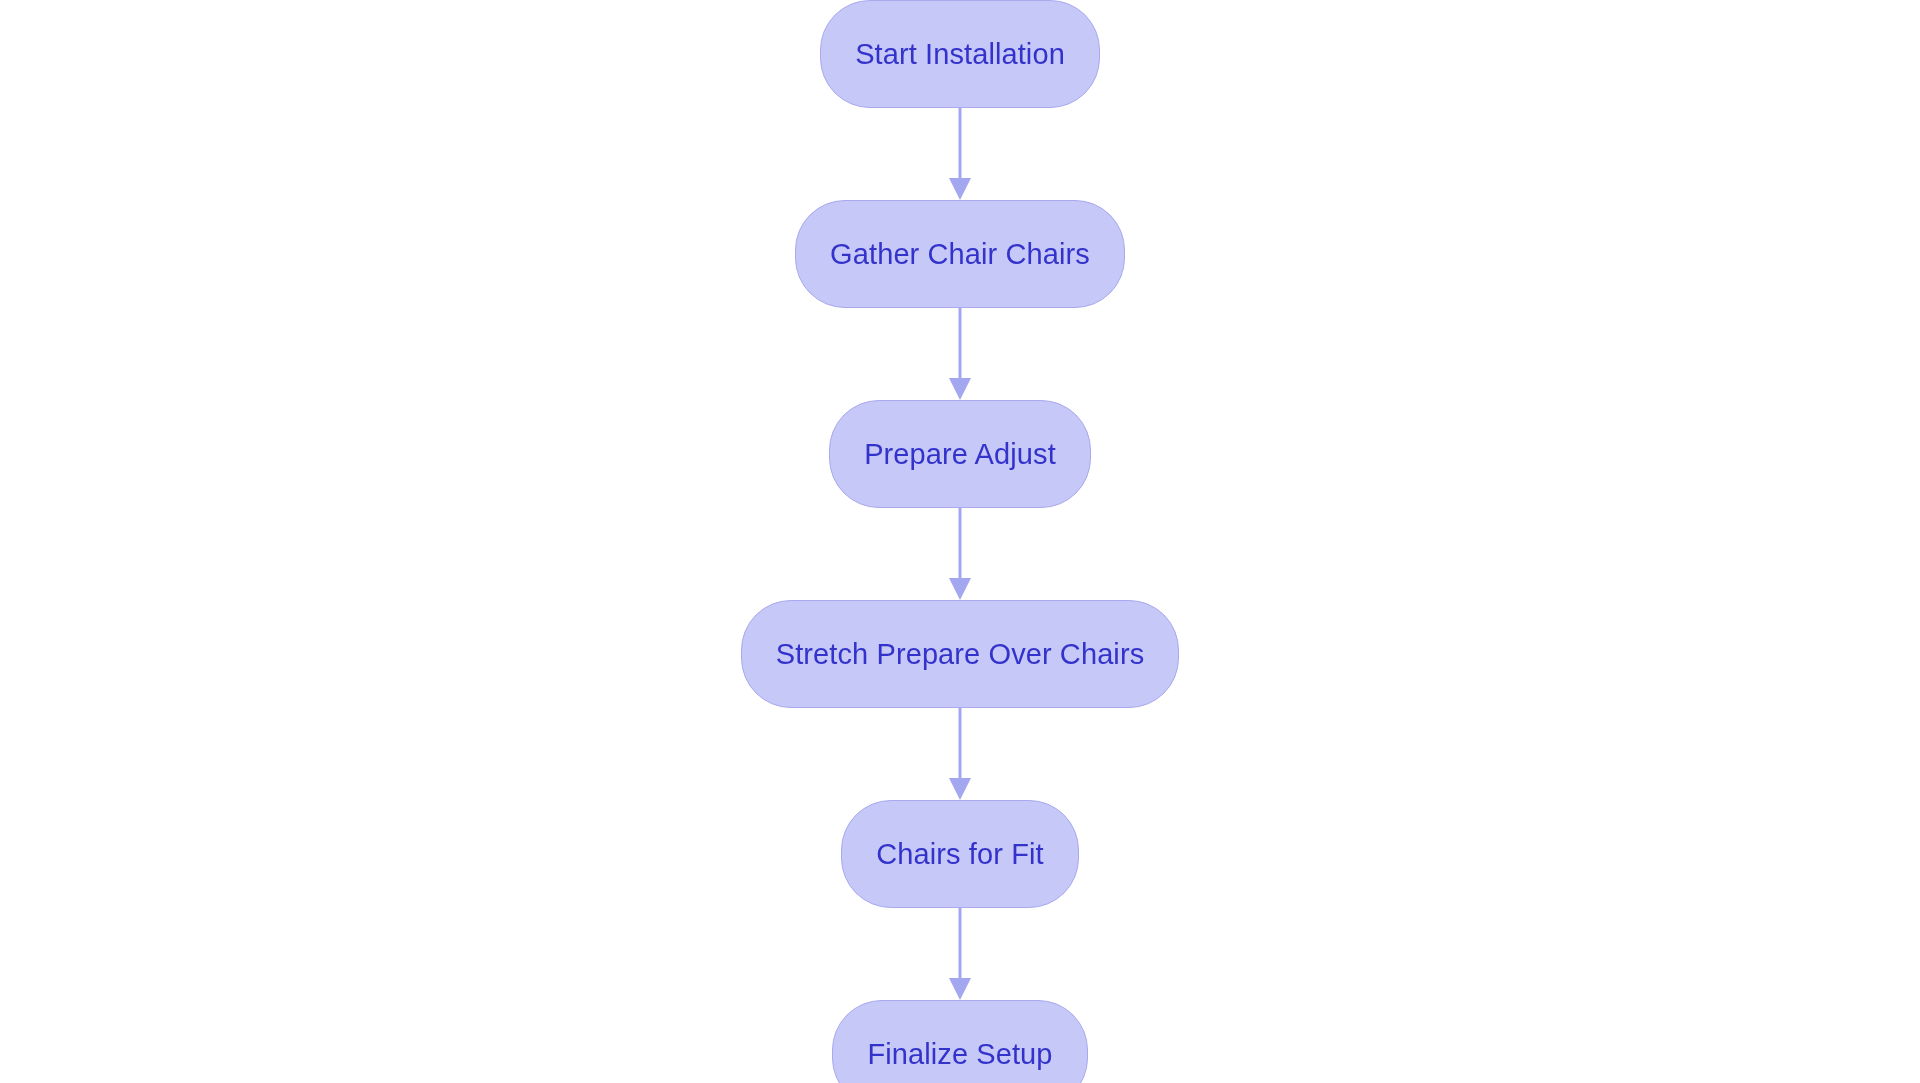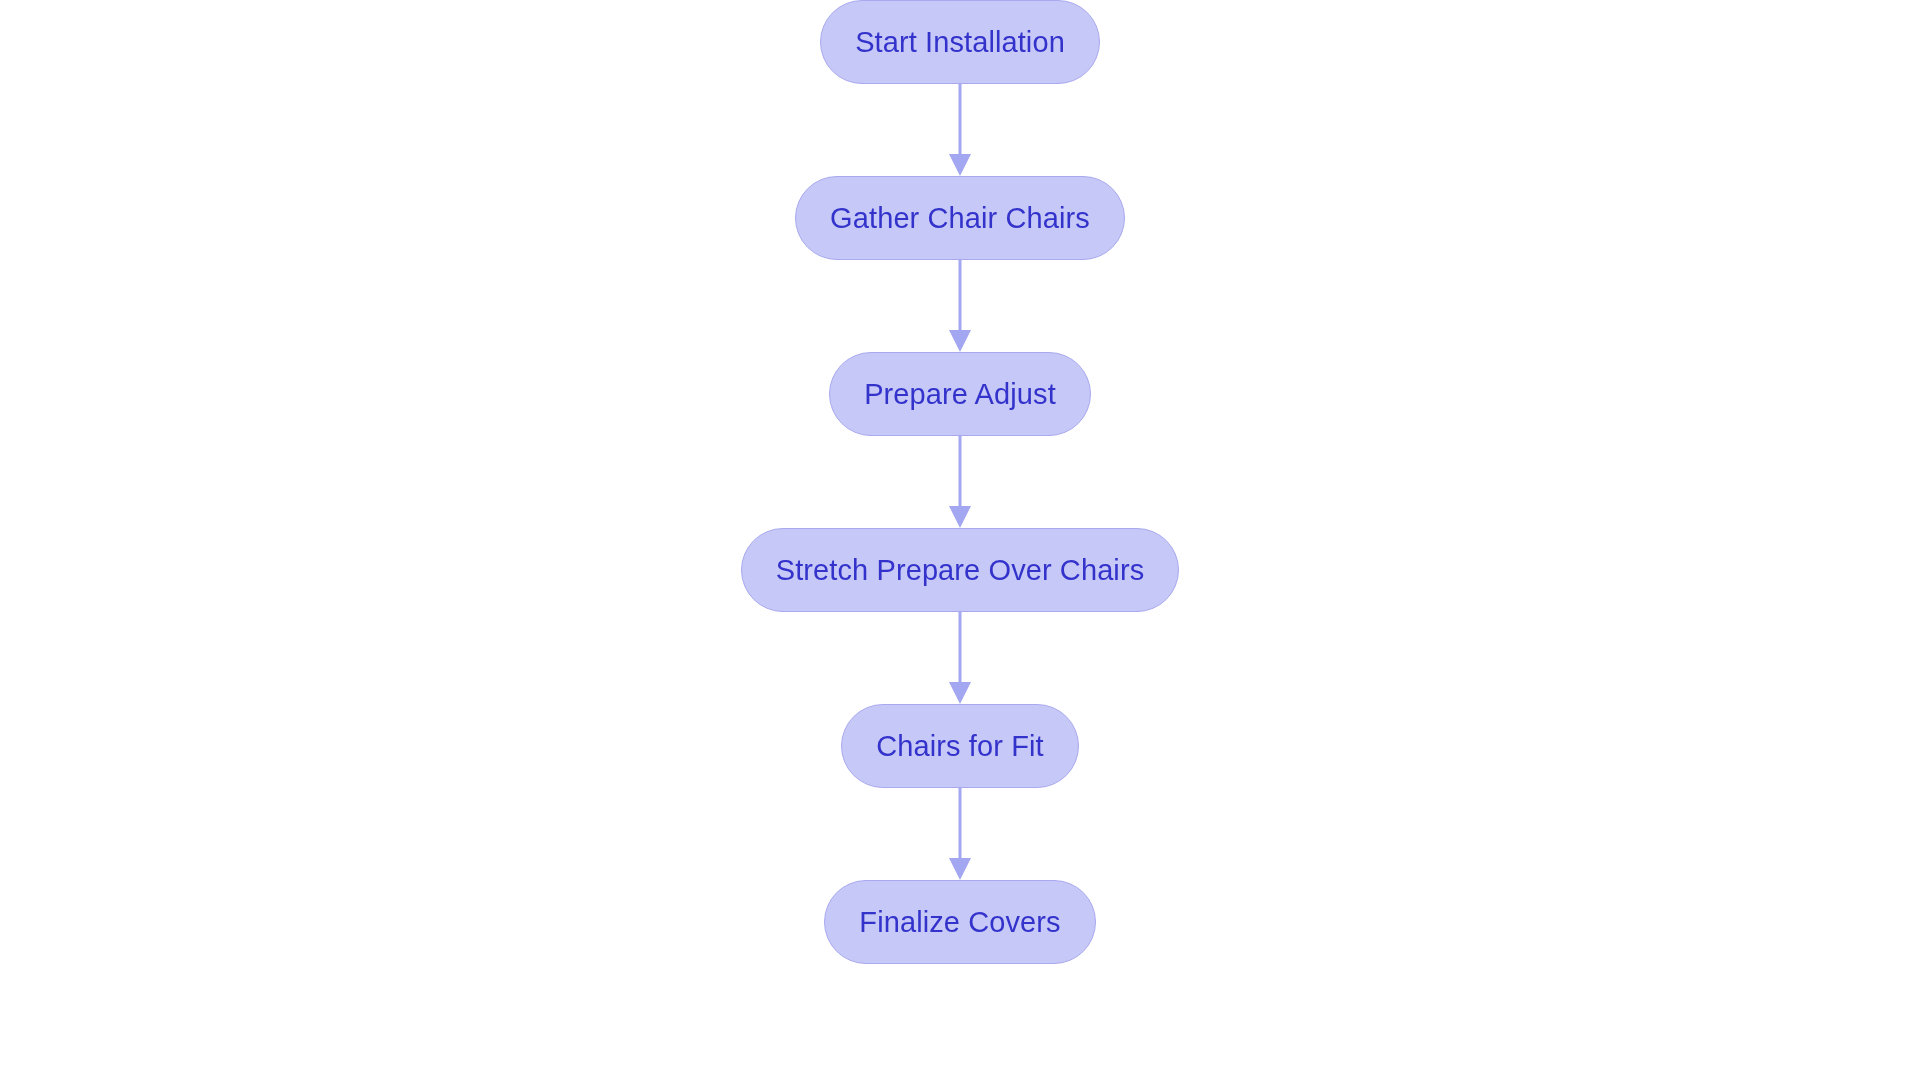--- a/index.html
+++ b/index.html
@@ -20,21 +20,21 @@
     width: 1920px;
     height: 1083px;
     background: #ffffff;
     display: flex;
     flex-direction: column;
     align-items: center;
   }
 
   .flow-node {
     box-sizing: border-box;
-    height: 84px;
+    height: 108px;
     border-radius: 50px;
     background: #c6c8f7;
     border: 1.6px solid #a9a9ef;
     display: flex;
     align-items: center;
     justify-content: center;
     flex: 0 0 auto;
   }
 
   .flow-node-label {
@@ -108,16 +108,16 @@
   <div class="flow-node">
     <span class="flow-node-label">Chairs for Fit</span>
   </div>
 
   <svg class="flow-connector" viewBox="0 0 40 92">
     <line x1="20" y1="0" x2="20" y2="74"></line>
     <polygon points="20,92 9,70 31,70"></polygon>
   </svg>
 
   <div class="flow-node">
-    <span class="flow-node-label">Finalize Covers</span>
+    <span class="flow-node-label">Finalize Setup</span>
   </div>
 
 </div>
 
 </body></html>

